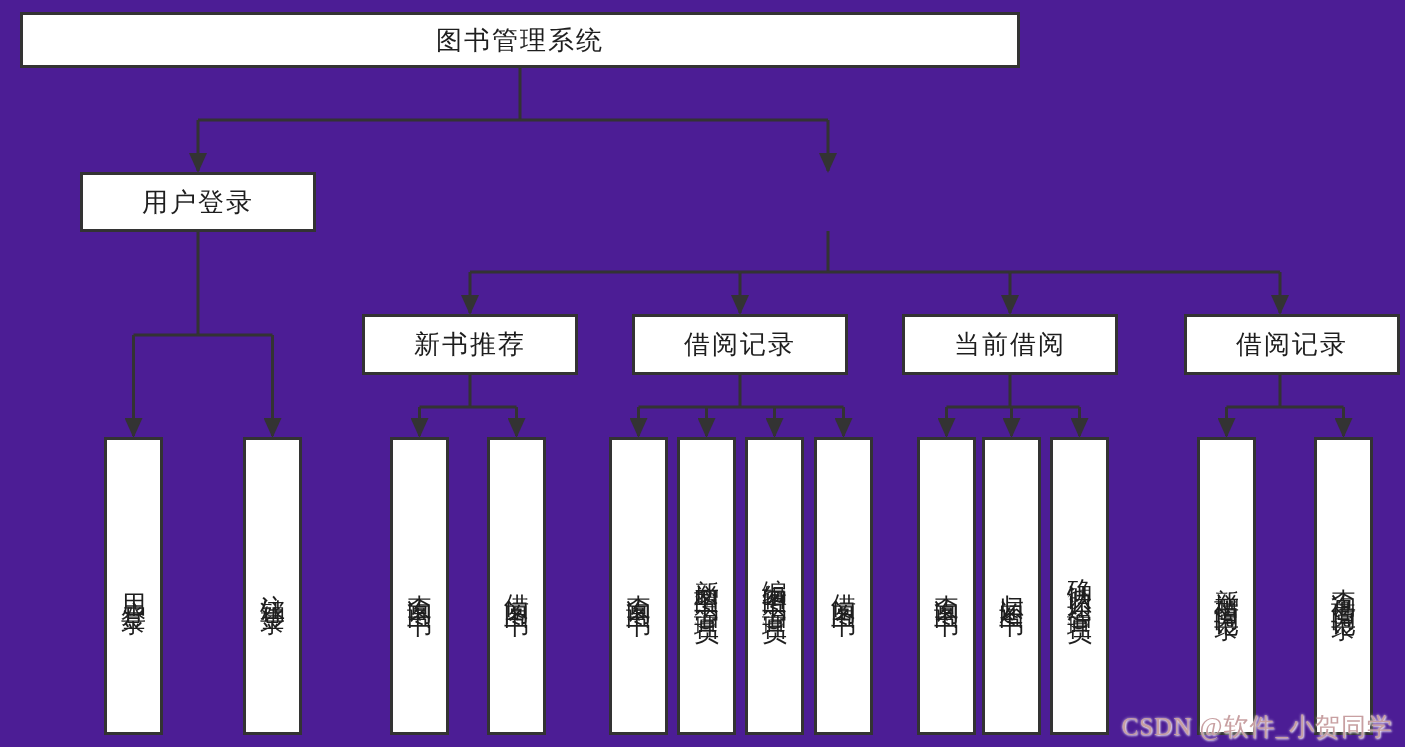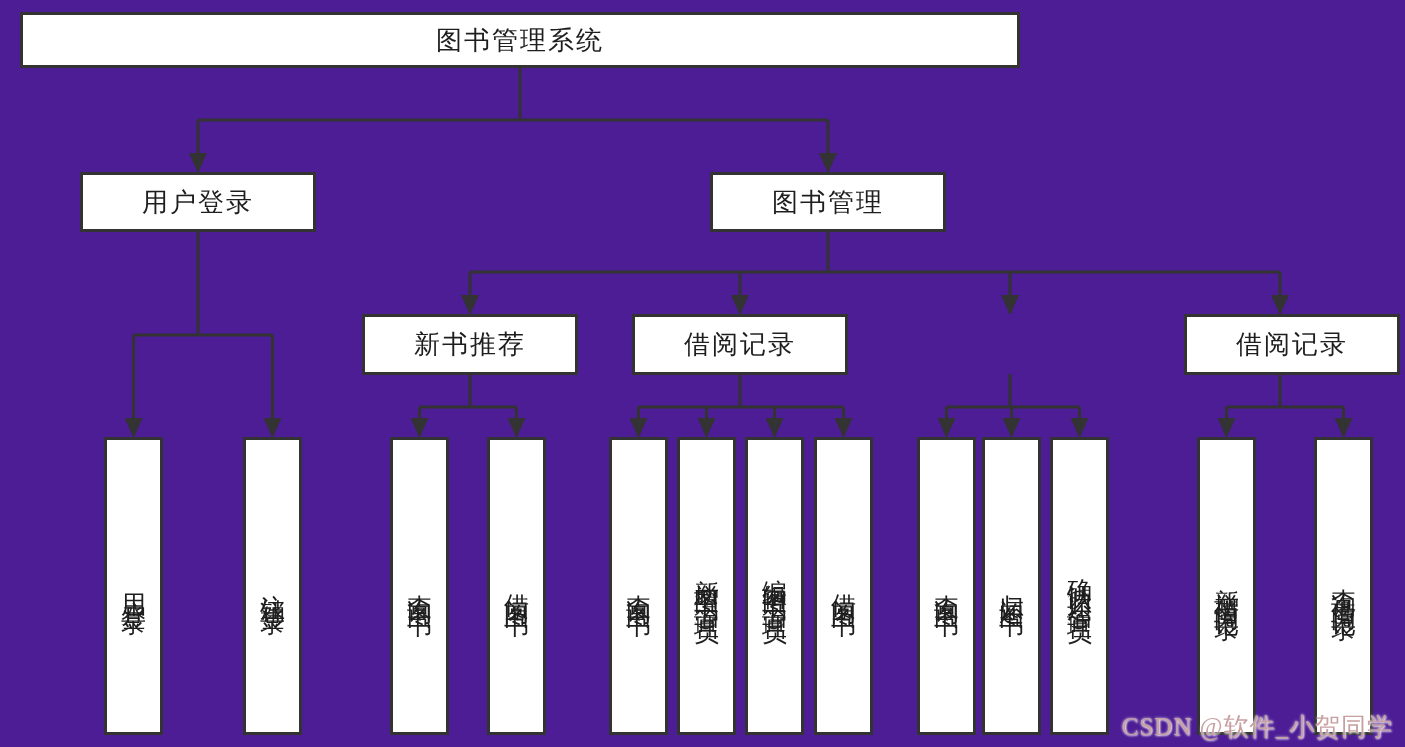--- a/index.html
+++ b/index.html
@@ -109,24 +109,24 @@
       <path d="M1280,374 V407"></path>
       <path d="M1226.5,407 H1343.5"></path>
       <path d="M1226.5,407 V436" marker-end="url(#arrow)"></path>
       <path d="M1343.5,407 V436" marker-end="url(#arrow)"></path>
     </g>
   </svg>
 
   <div class="node h" style="left:20px; top:12px; width:1000px; height:56px;">图书管理系统</div>
 
   <div class="node h" style="left:80px; top:172px; width:236px; height:60px;">用户登录</div>
-  <div class="node h" style="left:710px; top:172px; width:236px; height:60px;">图书管理</div>
 
   <div class="node h" style="left:362px; top:314px; width:216px; height:61px;">新书推荐</div>
   <div class="node h" style="left:632px; top:314px; width:216px; height:61px;">借阅记录</div>
+  <div class="node h" style="left:902px; top:314px; width:216px; height:61px;">当前借阅</div>
   <div class="node h" style="left:1184px; top:314px; width:216px; height:61px;">借阅记录</div>
 
   <div class="node v" style="left:104px;">用户登录</div>
   <div class="node v" style="left:243px;">注销登录</div>
 
   <div class="node v" style="left:390px;">查询图书</div>
   <div class="node v" style="left:487px;">借阅图书</div>
 
   <div class="node v" style="left:609px;">查询图书</div>
   <div class="node v" style="left:677px;">新增图书（管理员）</div>

